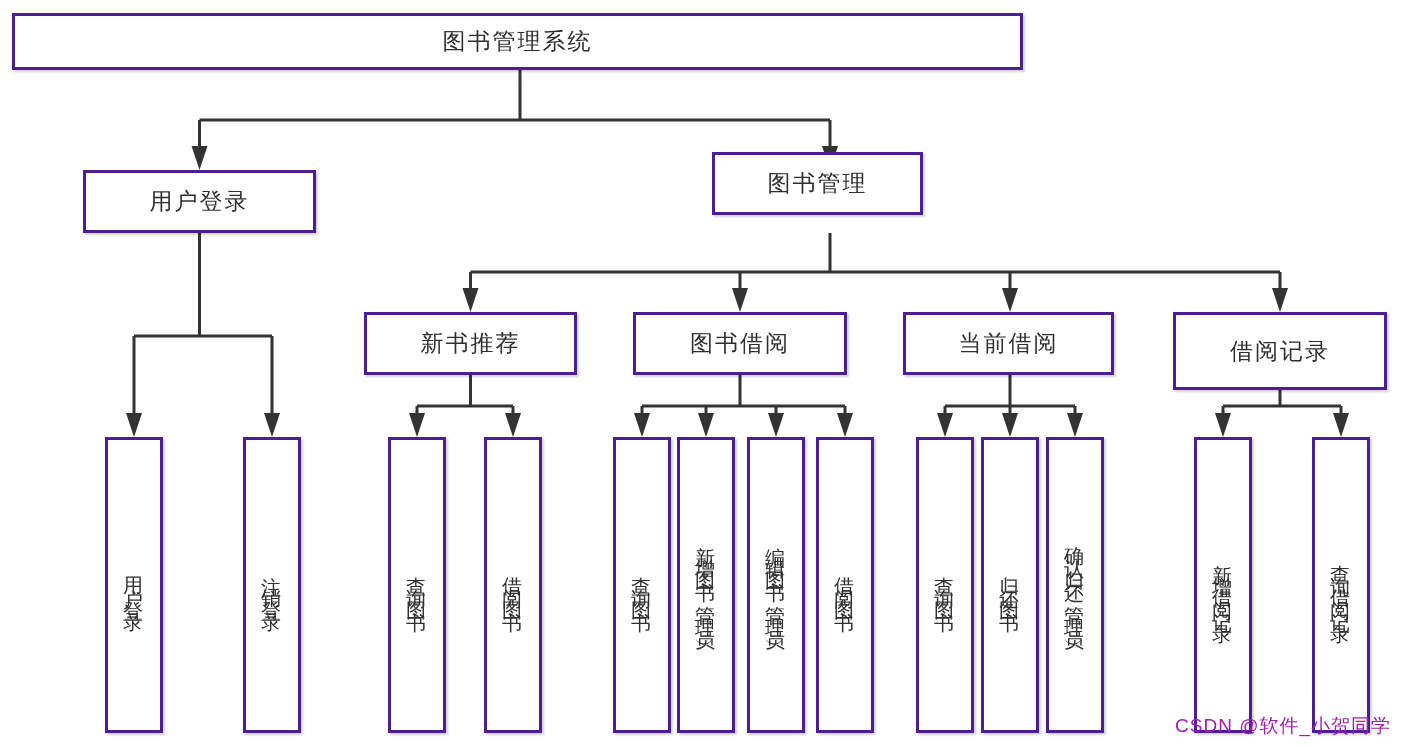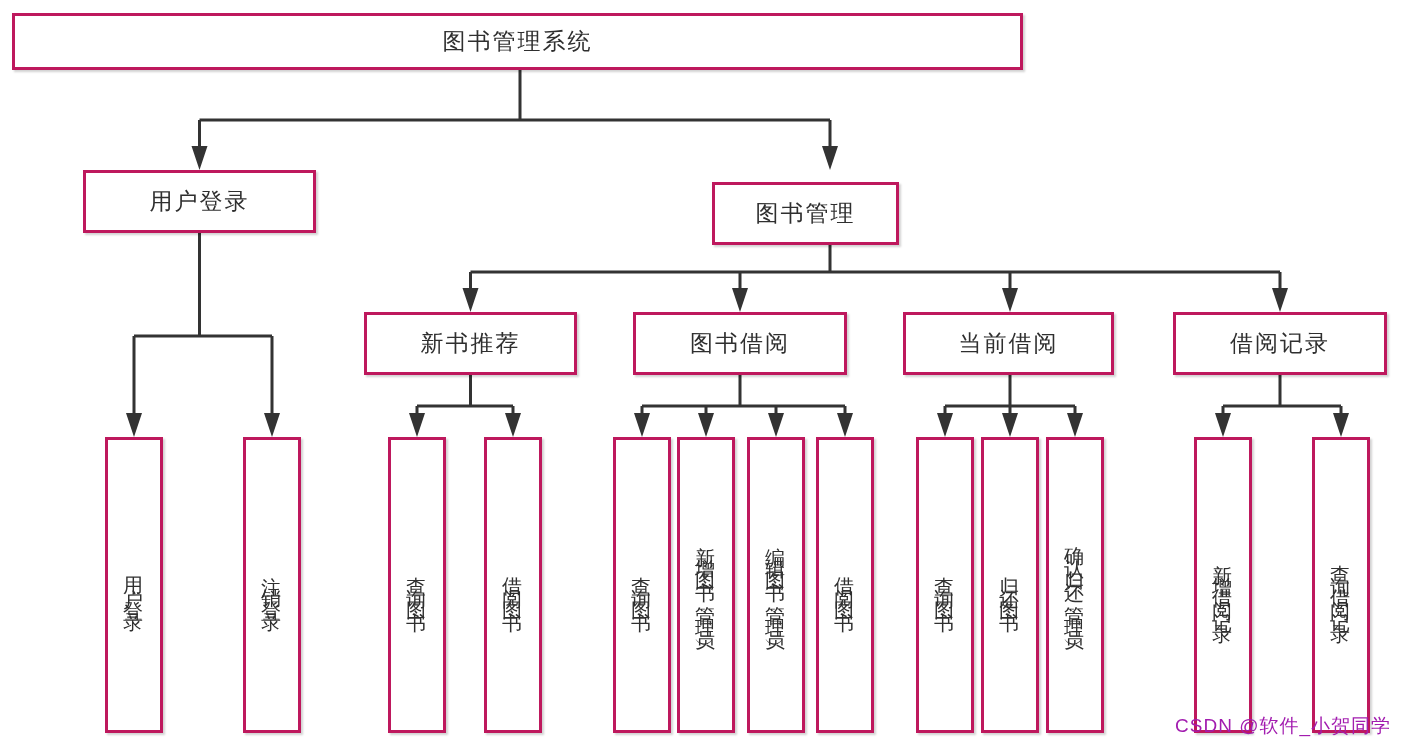--- a/index.html
+++ b/index.html
@@ -7,21 +7,21 @@
     position:relative;
     width:1405px;height:747px;
     background:#ffffff;
     font-family:"Liberation Sans","DejaVu Sans",sans-serif;
     overflow:hidden;
   }
   #wires{position:absolute;left:0;top:0;width:1405px;height:747px;}
   .node{
     position:absolute;
     background:#ffffff;
-    border:3px solid #be185d;
+    border:3px solid #4c1d95;
     box-sizing:border-box;
     display:flex;align-items:center;justify-content:center;
     color:#2f2f2f;
     box-shadow:2px 2px 2px rgba(0,0,0,0.18);
   }
   .node.h{font-size:23px;letter-spacing:2px;}
   .node.v{
     writing-mode:vertical-rl;
     text-orientation:mixed;
     font-size:20px;
@@ -73,34 +73,34 @@
       M1333 413 L1349 413 L1341 437 Z"></path>
   </svg>
 
   <div class="node h" style="left:12px;top:13px;width:1011px;height:57px">
     <span>图书管理系统</span>
   </div>
 
   <div class="node h" style="left:83px;top:170px;width:233px;height:63px">
     <span>用户登录</span>
   </div>
-  <div class="node h" style="left:712px;top:182px;width:187px;height:63px">
+  <div class="node h" style="left:712px;top:152px;width:211px;height:63px">
     <span>图书管理</span>
   </div>
 
   <div class="node h" style="left:364px;top:312px;width:213px;height:63px">
     <span>新书推荐</span>
   </div>
   <div class="node h" style="left:633px;top:312px;width:214px;height:63px">
     <span>图书借阅</span>
   </div>
   <div class="node h" style="left:903px;top:312px;width:211px;height:63px">
     <span>当前借阅</span>
   </div>
-  <div class="node h" style="left:1173px;top:312px;width:214px;height:63px">
+  <div class="node h" style="left:1173px;top:312px;width:214px;height:78px">
     <span>借阅记录</span>
   </div>
 
   <div class="node v" style="left:105px;top:437px;width:58px;height:296px">
     <span>用户登录</span>
   </div>
   <div class="node v" style="left:243px;top:437px;width:58px;height:296px">
     <span>注销登录</span>
   </div>
 

